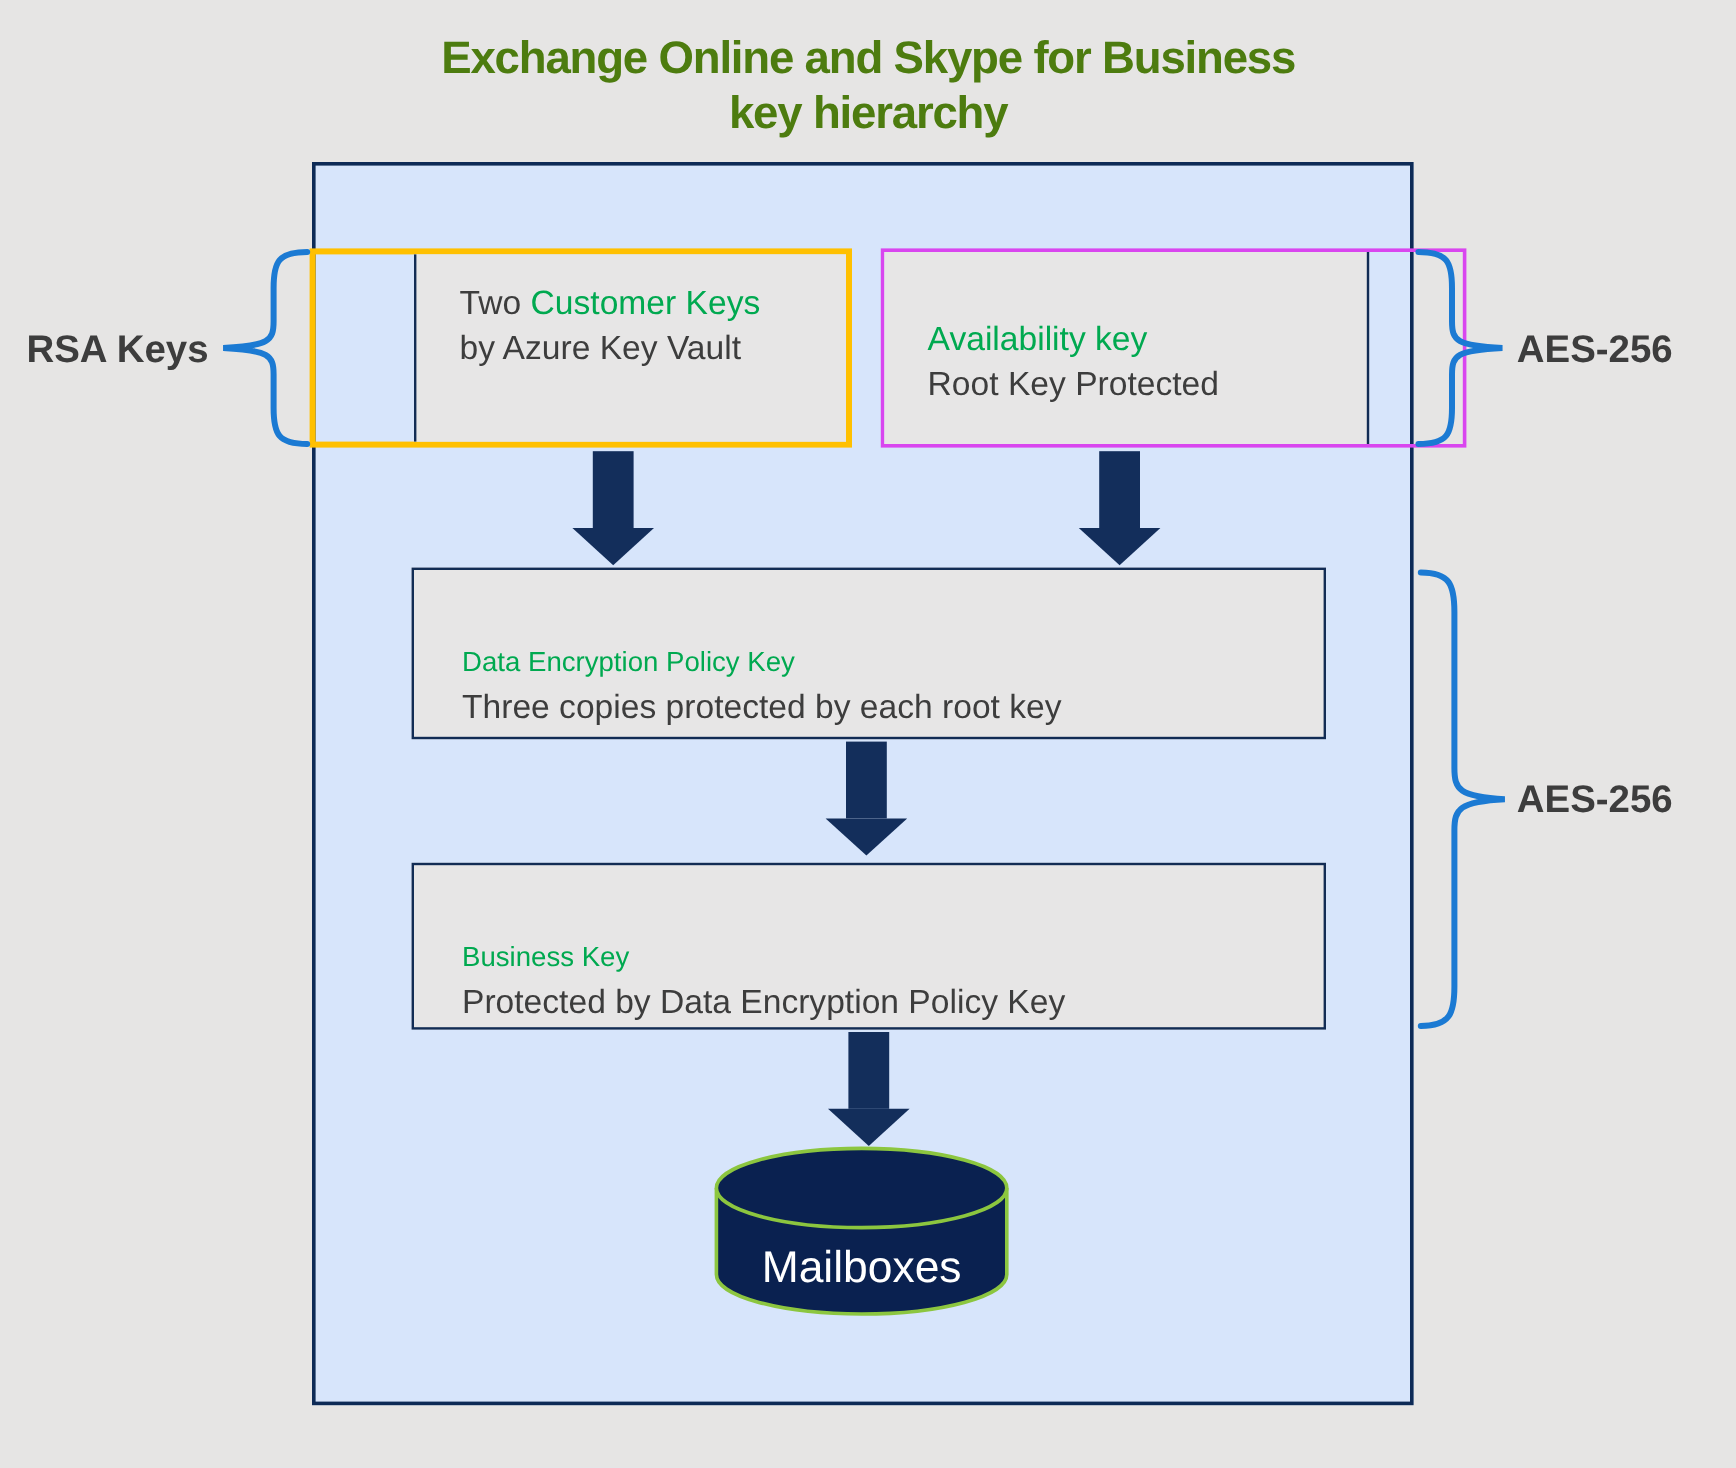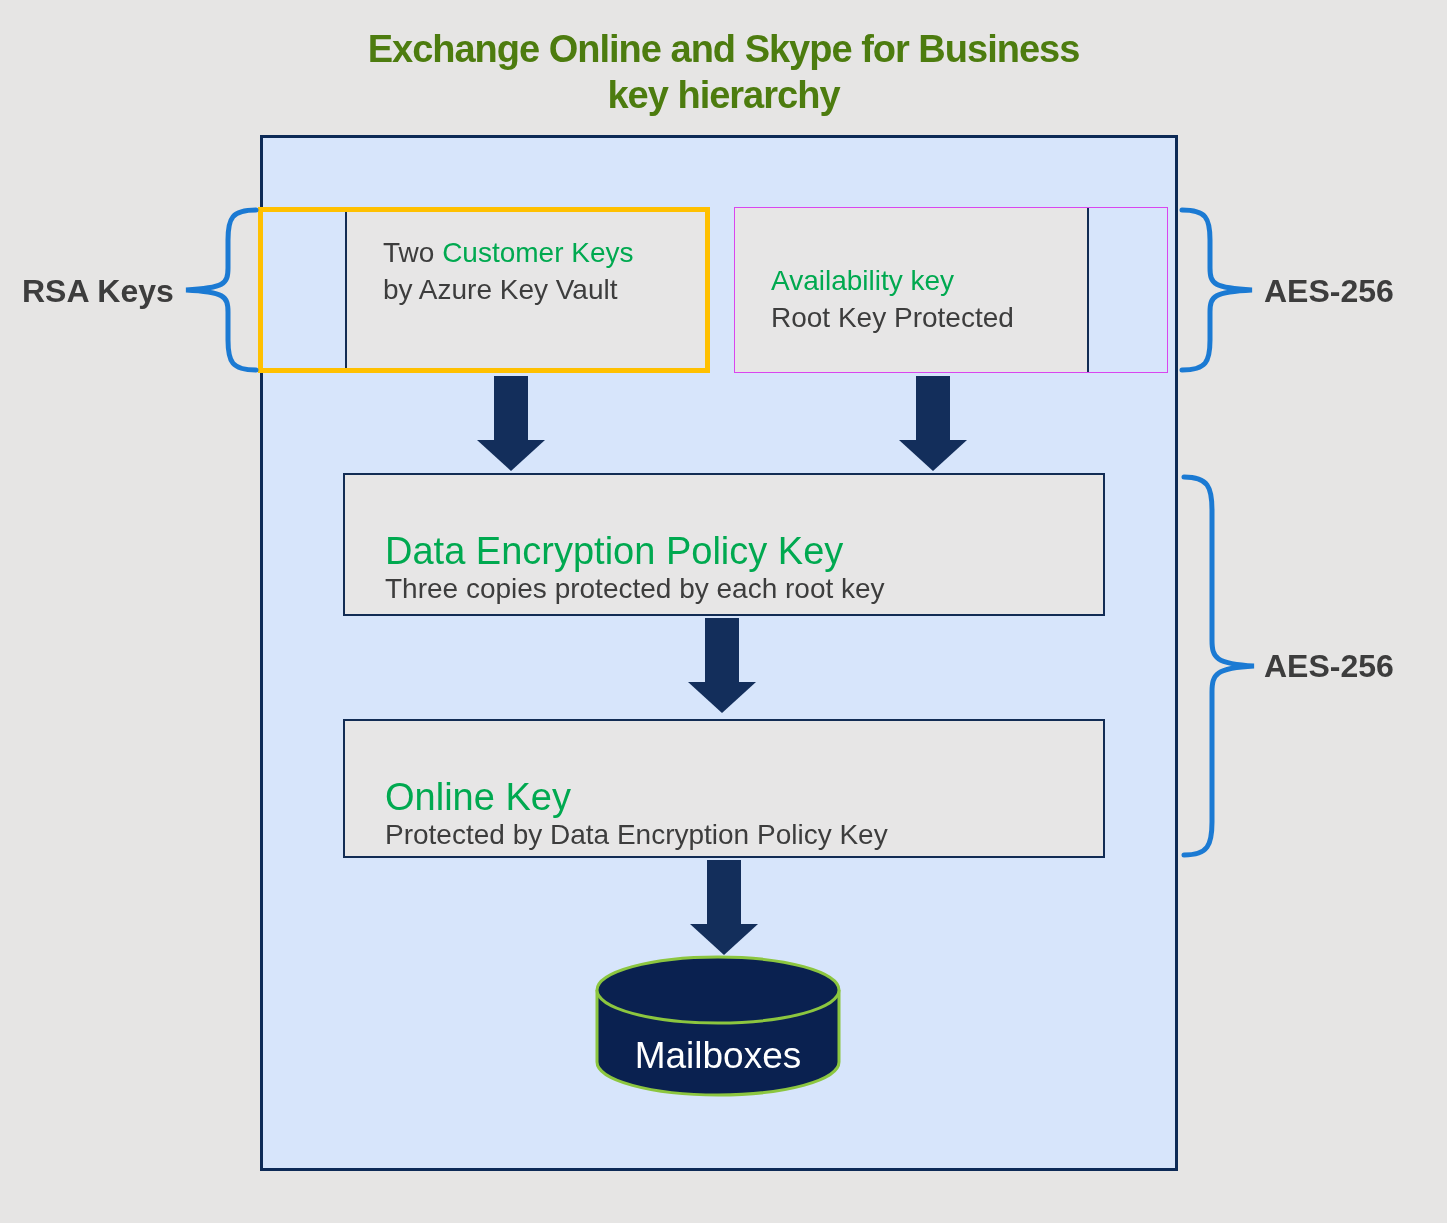--- a/index.html
+++ b/index.html
@@ -7,34 +7,34 @@
   #canvas{position:relative;width:1447px;height:1223px;background:#e6e5e4;overflow:hidden;}
 
   .title{position:absolute;left:0;right:0;top:26px;text-align:center;
          color:#4d7c0f;font-weight:bold;font-size:38px;line-height:46px;letter-spacing:-1px;}
 
   .container{position:absolute;left:260px;top:135px;width:918px;height:1036px;
              box-sizing:border-box;background:#d7e5fb;border:3px solid #0d2a56;}
 
   .key-box{position:absolute;top:207px;height:166px;box-sizing:border-box;}
   .key-box.customer{left:258px;width:452px;border:5px solid #ffc000;}
-  .key-box.availability{left:734px;width:434px;border:1px solid #d946ef;}
+  .key-box.availability{left:734px;width:488px;border:3px solid #d946ef;}
   .panel{position:absolute;top:0;bottom:0;background:#e7e6e6;box-sizing:border-box;
          padding:22px 0 0 36px;font-size:28px;line-height:37px;color:#3d3d3d;font-weight:300;}
   .panel.left-strip{left:82px;right:0;border-left:2px solid #122c54;}
   .panel.right-strip{left:0;right:78px;border-right:2px solid #122c54;}
 
   .wide-box{position:absolute;left:343px;width:762px;box-sizing:border-box;
             background:#e7e6e6;border:2px solid #122c54;
             padding:26px 0 0 40px;font-size:28px;line-height:37px;color:#3d3d3d;font-weight:300;}
   .wide-box.dep{top:473px;height:143px;}
   .wide-box.mailboxkey{top:719px;height:139px;}
 
   .green{color:#00a950;font-weight:400;margin-top:32px;}
-  .heading{font-size:38px;}
+  .heading{font-size:23px;}
 
   .side-label{position:absolute;font-size:32px;line-height:38px;color:#3d3d3d;font-weight:700;white-space:nowrap;}
   .lbl-rsa{left:22px;top:272px;}
   .lbl-aes-top{left:1264px;top:272px;}
   .lbl-aes-bottom{left:1264px;top:647px;}
 
   .block-arrow{position:absolute;width:68px;}
   .block-arrow .shaft{width:34px;height:64px;background:#132e5b;margin:0 auto;}
   .block-arrow .head{width:0;height:0;margin:0 auto;
       border-left:34px solid transparent;border-right:34px solid transparent;
@@ -99,21 +99,21 @@
   <svg class="brace-svg" style="left:1180px;top:470px" width="80" height="392">
     <path d="M 4 7 C 28 7 32 17 32 40 L 32 170 C 32 188 36 194 74 196 C 36 198 32 204 32 222 L 32 352 C 32 375 28 385 4 385" fill="none" stroke="#1b7ad3" stroke-width="5" stroke-linecap="round"></path>
   </svg>
 
   <div class="block-arrow" style="left:688px;top:618px">
     <div class="shaft"></div>
     <div class="head"></div>
   </div>
 
   <div class="wide-box mailboxkey">
-    <div class="green heading">Online Key</div>
+    <div class="green heading">Business Key</div>
     <div>Protected by Data Encryption Policy Key</div>
   </div>
 
   <div class="block-arrow" style="left:690px;top:860px">
     <div class="shaft"></div>
     <div class="head"></div>
   </div>
 
   <svg class="cyl-svg" width="256" height="160">
     <path d="M 7 38 L 7 110 A 121 33 0 0 0 249 110 L 249 38" fill="#0a2150" stroke="#8cc63f" stroke-width="3"></path>

